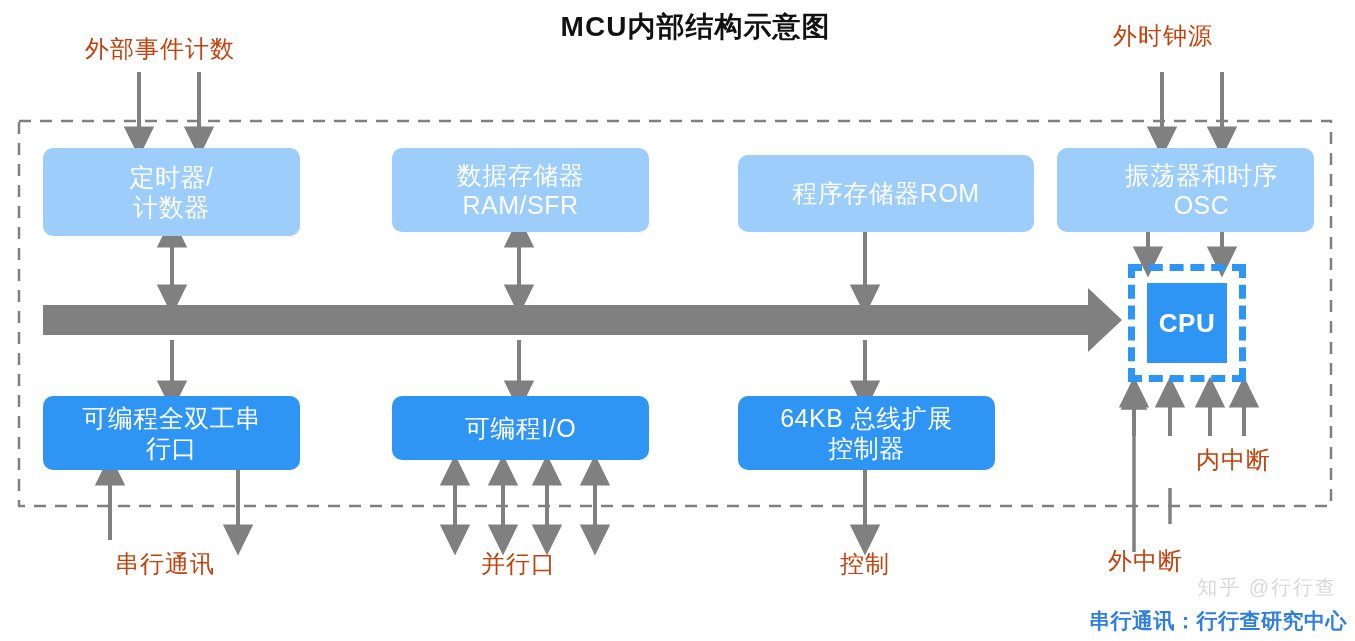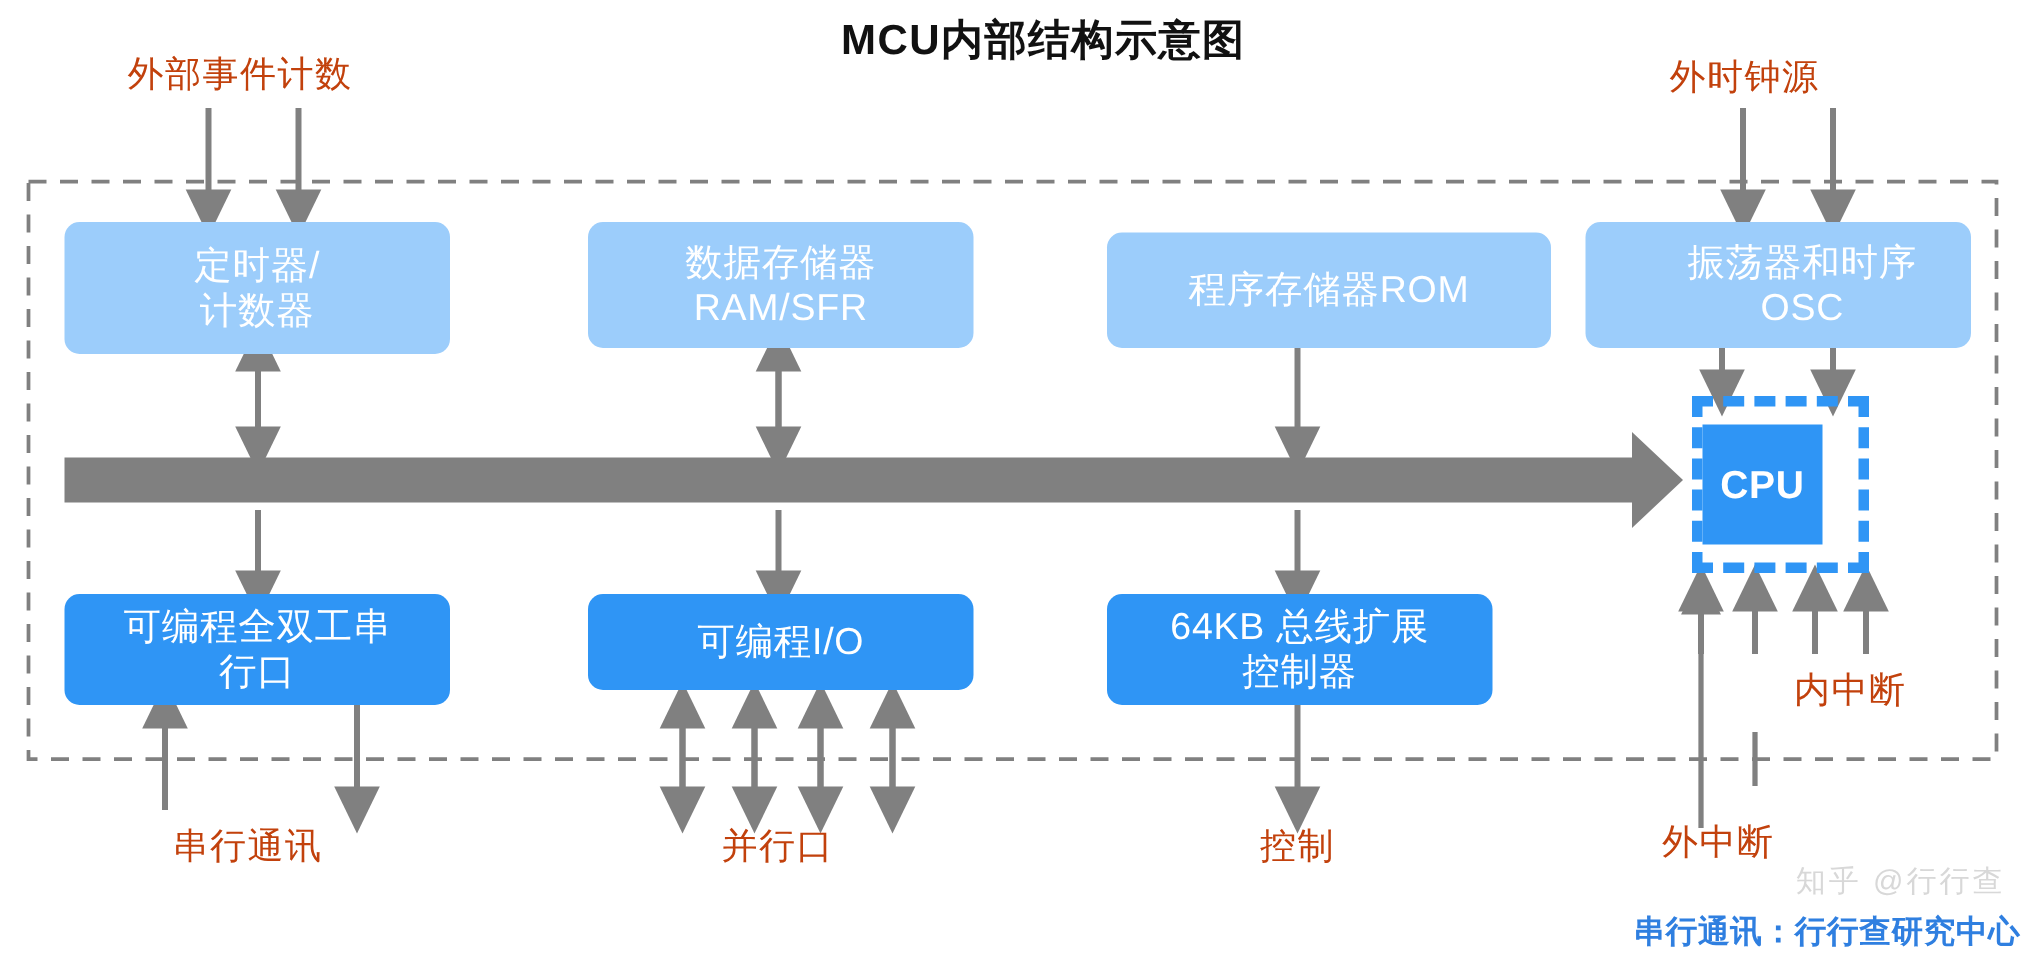--- a/index.html
+++ b/index.html
@@ -54,21 +54,21 @@
     color: #111111;
     letter-spacing: 1px;
     padding-left: 18px;
   }
   .cpu-chip {
     position: absolute;
     left: 1128px; top: 264px;
     width: 118px; height: 118px;
     box-sizing: border-box;
     border: 7px dashed #2f95f5;
-    display: flex; align-items: center; justify-content: flex-start;
+    display: flex; align-items: center; justify-content: center;
   }
   .cpu-core {
     width: 80px; height: 80px;
     background: #2f95f5;
     display: flex; align-items: center; justify-content: center;
     color: #ffffff;
     font-size: 26px;
     font-weight: 600;
     letter-spacing: 0.5px;
   }
@@ -199,21 +199,21 @@
   </div>
 
   <div class="cpu-chip">
     <div class="cpu-core">CPU</div>
   </div>
 
   <div class="ext-label" style="left:85px; top:33px;">
     <span>外部事件计数</span>
   </div>
 
-  <div class="ext-label" style="left:1113px; top:35px;">
+  <div class="ext-label" style="left:1113px; top:20px;">
     <span>外时钟源</span>
   </div>
 
   <div class="ext-label" style="left:115px; top:548px;">
     <span>串行通讯</span>
   </div>
 
   <div class="ext-label" style="left:481px; top:548px;">
     <span>并行口</span>
   </div>

